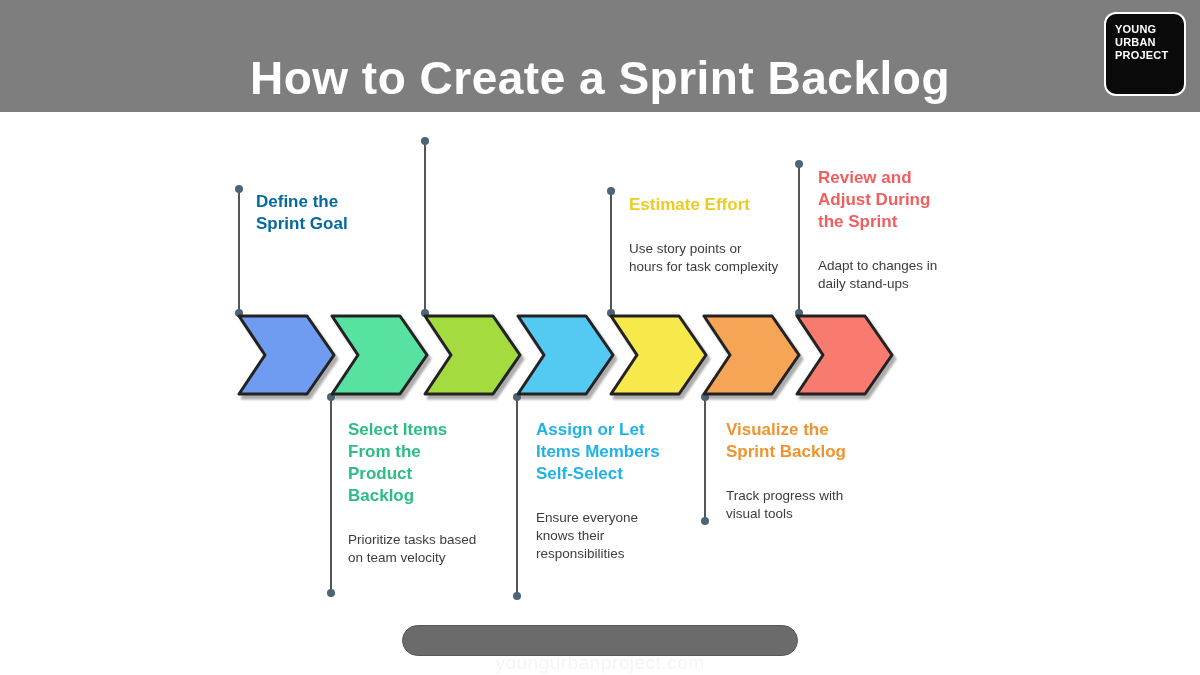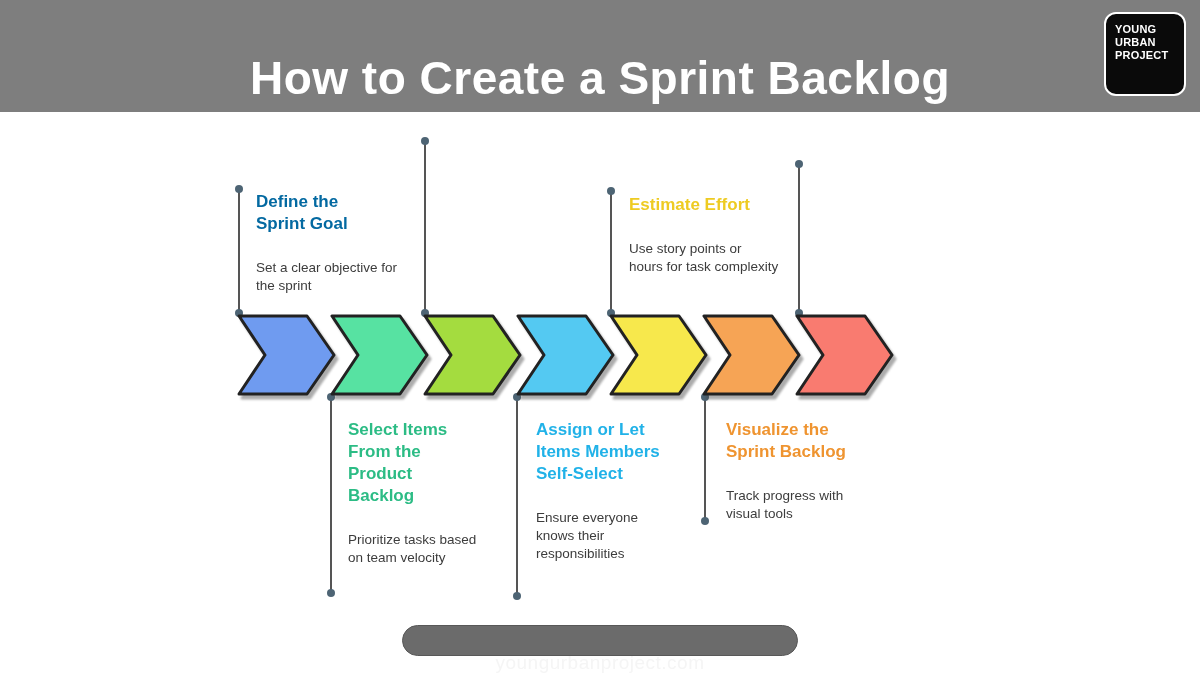--- a/index.html
+++ b/index.html
@@ -200,37 +200,40 @@
       <svg class="chev" width="100" height="84" viewBox="0 0 100 84">
           <polygon points="2,3 70,3 97,42 70,81 2,81 28,42" fill="#f6a455"></polygon>
         </svg>
       <svg class="chev" width="100" height="84" viewBox="0 0 100 84">
           <polygon points="2,3 70,3 97,42 70,81 2,81 28,42" fill="#f97b70"></polygon>
         </svg>
     </div>
 
     <div class="annotation s1">
       <div class="title" style="color: #0369a1;">Define the Sprint Goal</div>
-      <div class="desc">Set a clear objective for the sprint</div>
     </div>
     <div class="annotation s2">
       <div class="title" style="color: rgb(44, 188, 133);">Select Items From the Product Backlog</div>
       <div class="desc">Prioritize tasks based on team velocity</div>
     </div>
     <div class="annotation s4">
       <div class="title" style="color: rgb(33, 178, 232);">Assign or Let Items Members Self-Select</div>
       <div class="desc">Ensure everyone knows their responsibilities</div>
     </div>
     <div class="annotation s5">
       <div class="title" style="color: rgb(238, 203, 34);">Estimate Effort</div>
       <div class="desc">Use story points or hours for task complexity</div>
     </div>
     <div class="annotation s6">
       <div class="title" style="color: rgb(239, 148, 48);">Visualize the Sprint Backlog</div>
       <div class="desc">Track progress with visual tools</div>
     </div>
+    <div class="annotation s7">
+      <div class="title" style="color: rgb(241, 94, 94);">Review and Adjust During the Sprint</div>
+      <div class="desc">Adapt to changes in daily stand-ups</div>
+    </div>
 
     <div class="footer-pill">
       <span>youngurbanproject.com</span>
     </div>
 
   </div>
 </div>
 
 </body></html>

